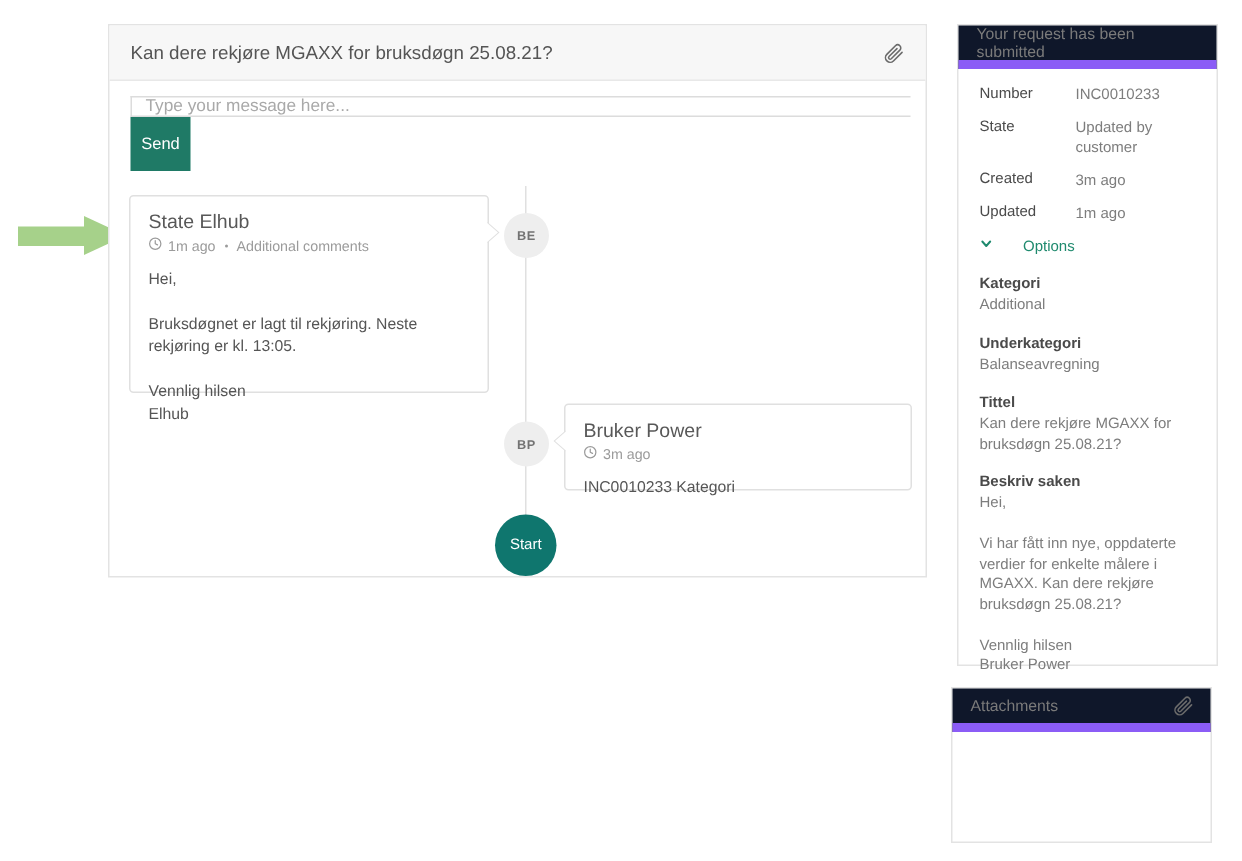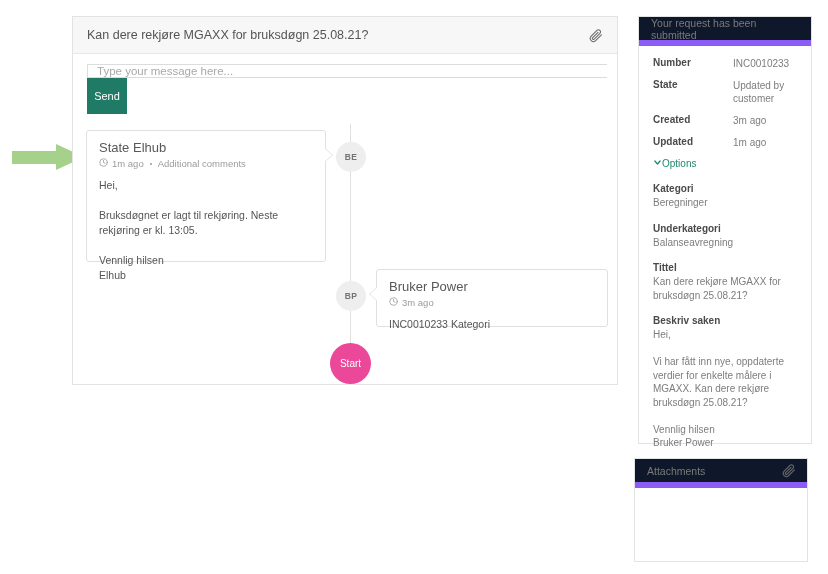--- a/index.html
+++ b/index.html
@@ -136,21 +136,21 @@
     background: #eeeeee;
     color: #737373;
     font-size: 8.5px;
     font-weight: bold;
     display: flex;
     align-items: center;
     justify-content: center;
     letter-spacing: 0.4px;
   }
   .avatar.start {
-    background: #ec4899;
+    background: #0f766e;
     color: #ffffff;
     width: 41px;
     height: 41px;
     font-size: 10px;
     font-weight: normal;
     letter-spacing: 0;
   }
 
   .bubble {
     position: absolute;
@@ -258,35 +258,35 @@
     flex: 1;
   }
   .side-body { padding: 11px 12px 0 14px; }
 
   .kv-row {
     display: flex;
     margin-bottom: 9px;
     align-items: flex-start;
   }
   .kv-key {
-    width: 80px;
+    width: 64px;
     flex: none;
     font-size: 10px;
-    font-weight: bold;
+    font-weight: normal;
     color: #4a4a4a;
   }
   .kv-val {
     font-size: 10px;
     color: #7d7d7d;
     line-height: 13px;
   }
   .options-link {
     display: flex;
     align-items: center;
-    gap: 0;
+    gap: 20px;
     font-size: 10px;
     color: #1f8a6e;
     cursor: pointer;
     margin-top: 4px;
     margin-bottom: 14px;
   }
 
   .field-block { margin-bottom: 13px; }
   .field-label {
     font-size: 10px;
@@ -415,21 +415,21 @@
       <span>
         <svg width="9" height="9" viewBox="0 0 24 24" fill="none" stroke="#1f8a6e" stroke-width="3.5" stroke-linecap="round" stroke-linejoin="round">
           <polyline points="5 8 12 16 19 8"></polyline>
         </svg>
       </span>
       <span>Options</span>
     </div>
 
     <div class="field-block">
       <div class="field-label">Kategori</div>
-      <div class="field-value">Beregninger</div>
+      <div class="field-value">Additional</div>
     </div>
     <div class="field-block">
       <div class="field-label">Underkategori</div>
       <div class="field-value">Balanseavregning</div>
     </div>
     <div class="field-block">
       <div class="field-label">Tittel</div>
       <div class="field-value">Kan dere rekjøre MGAXX for bruksdøgn 25.08.21?</div>
     </div>
     <div class="field-block">

